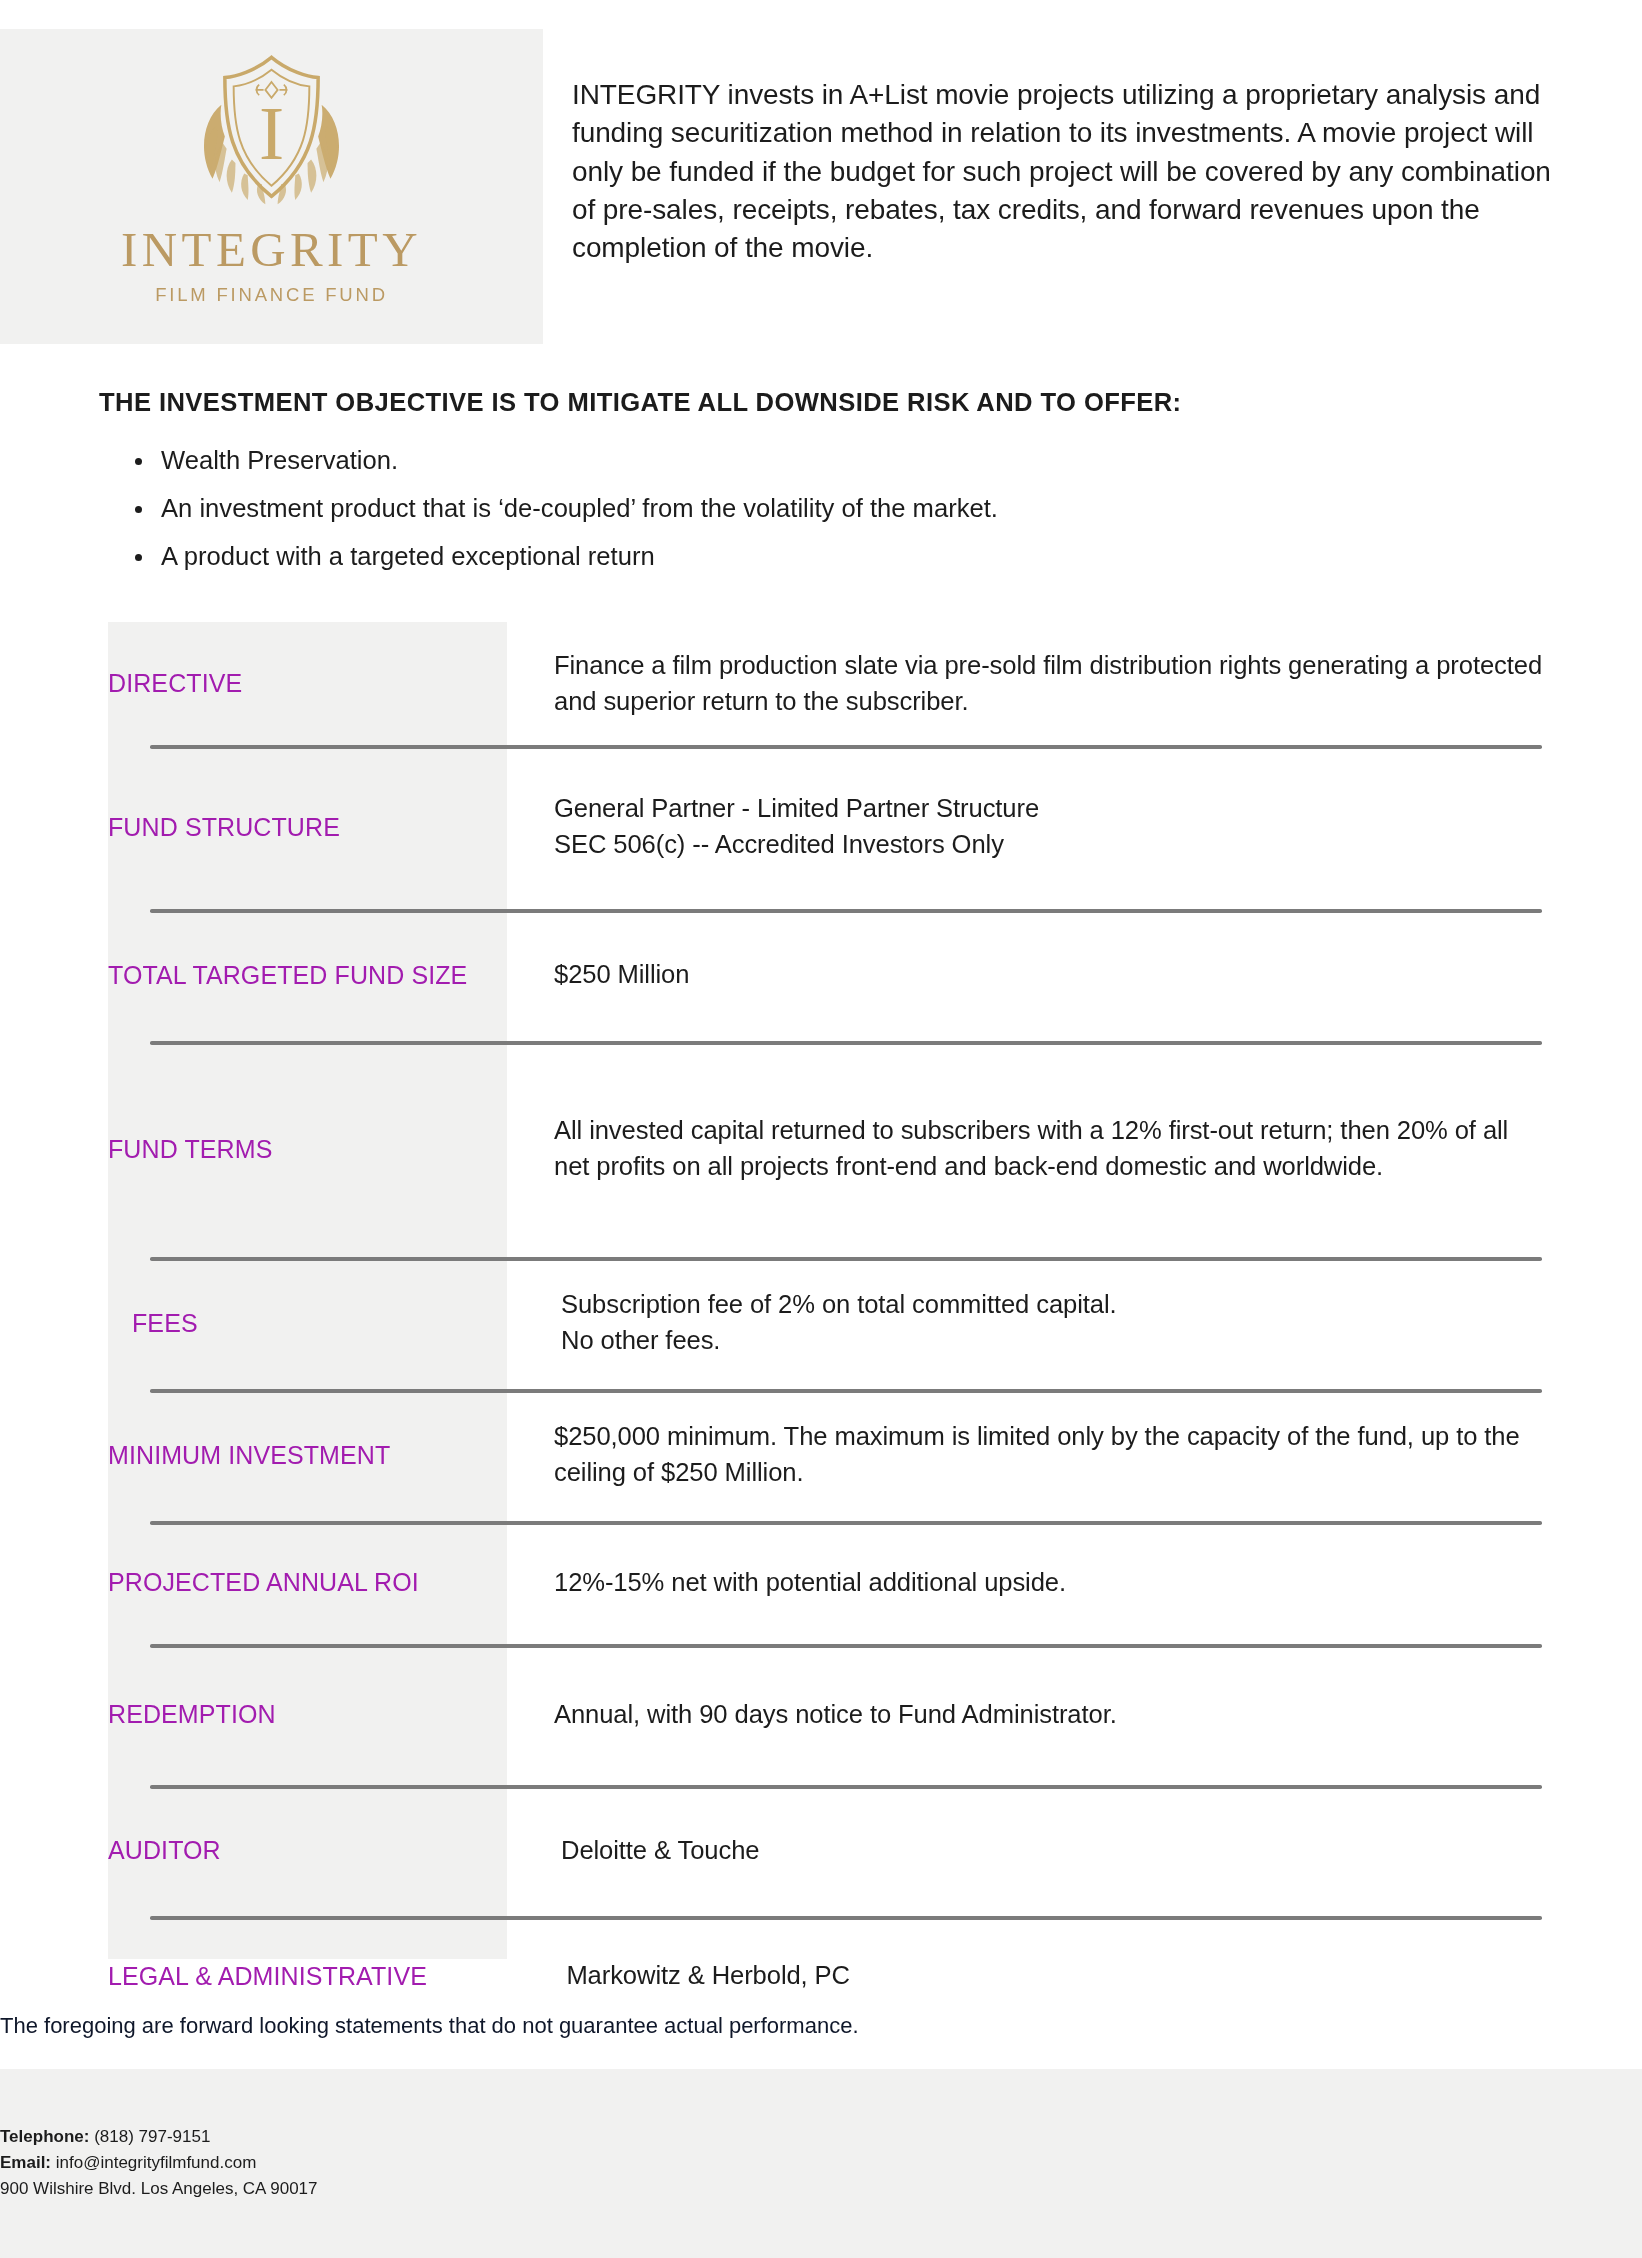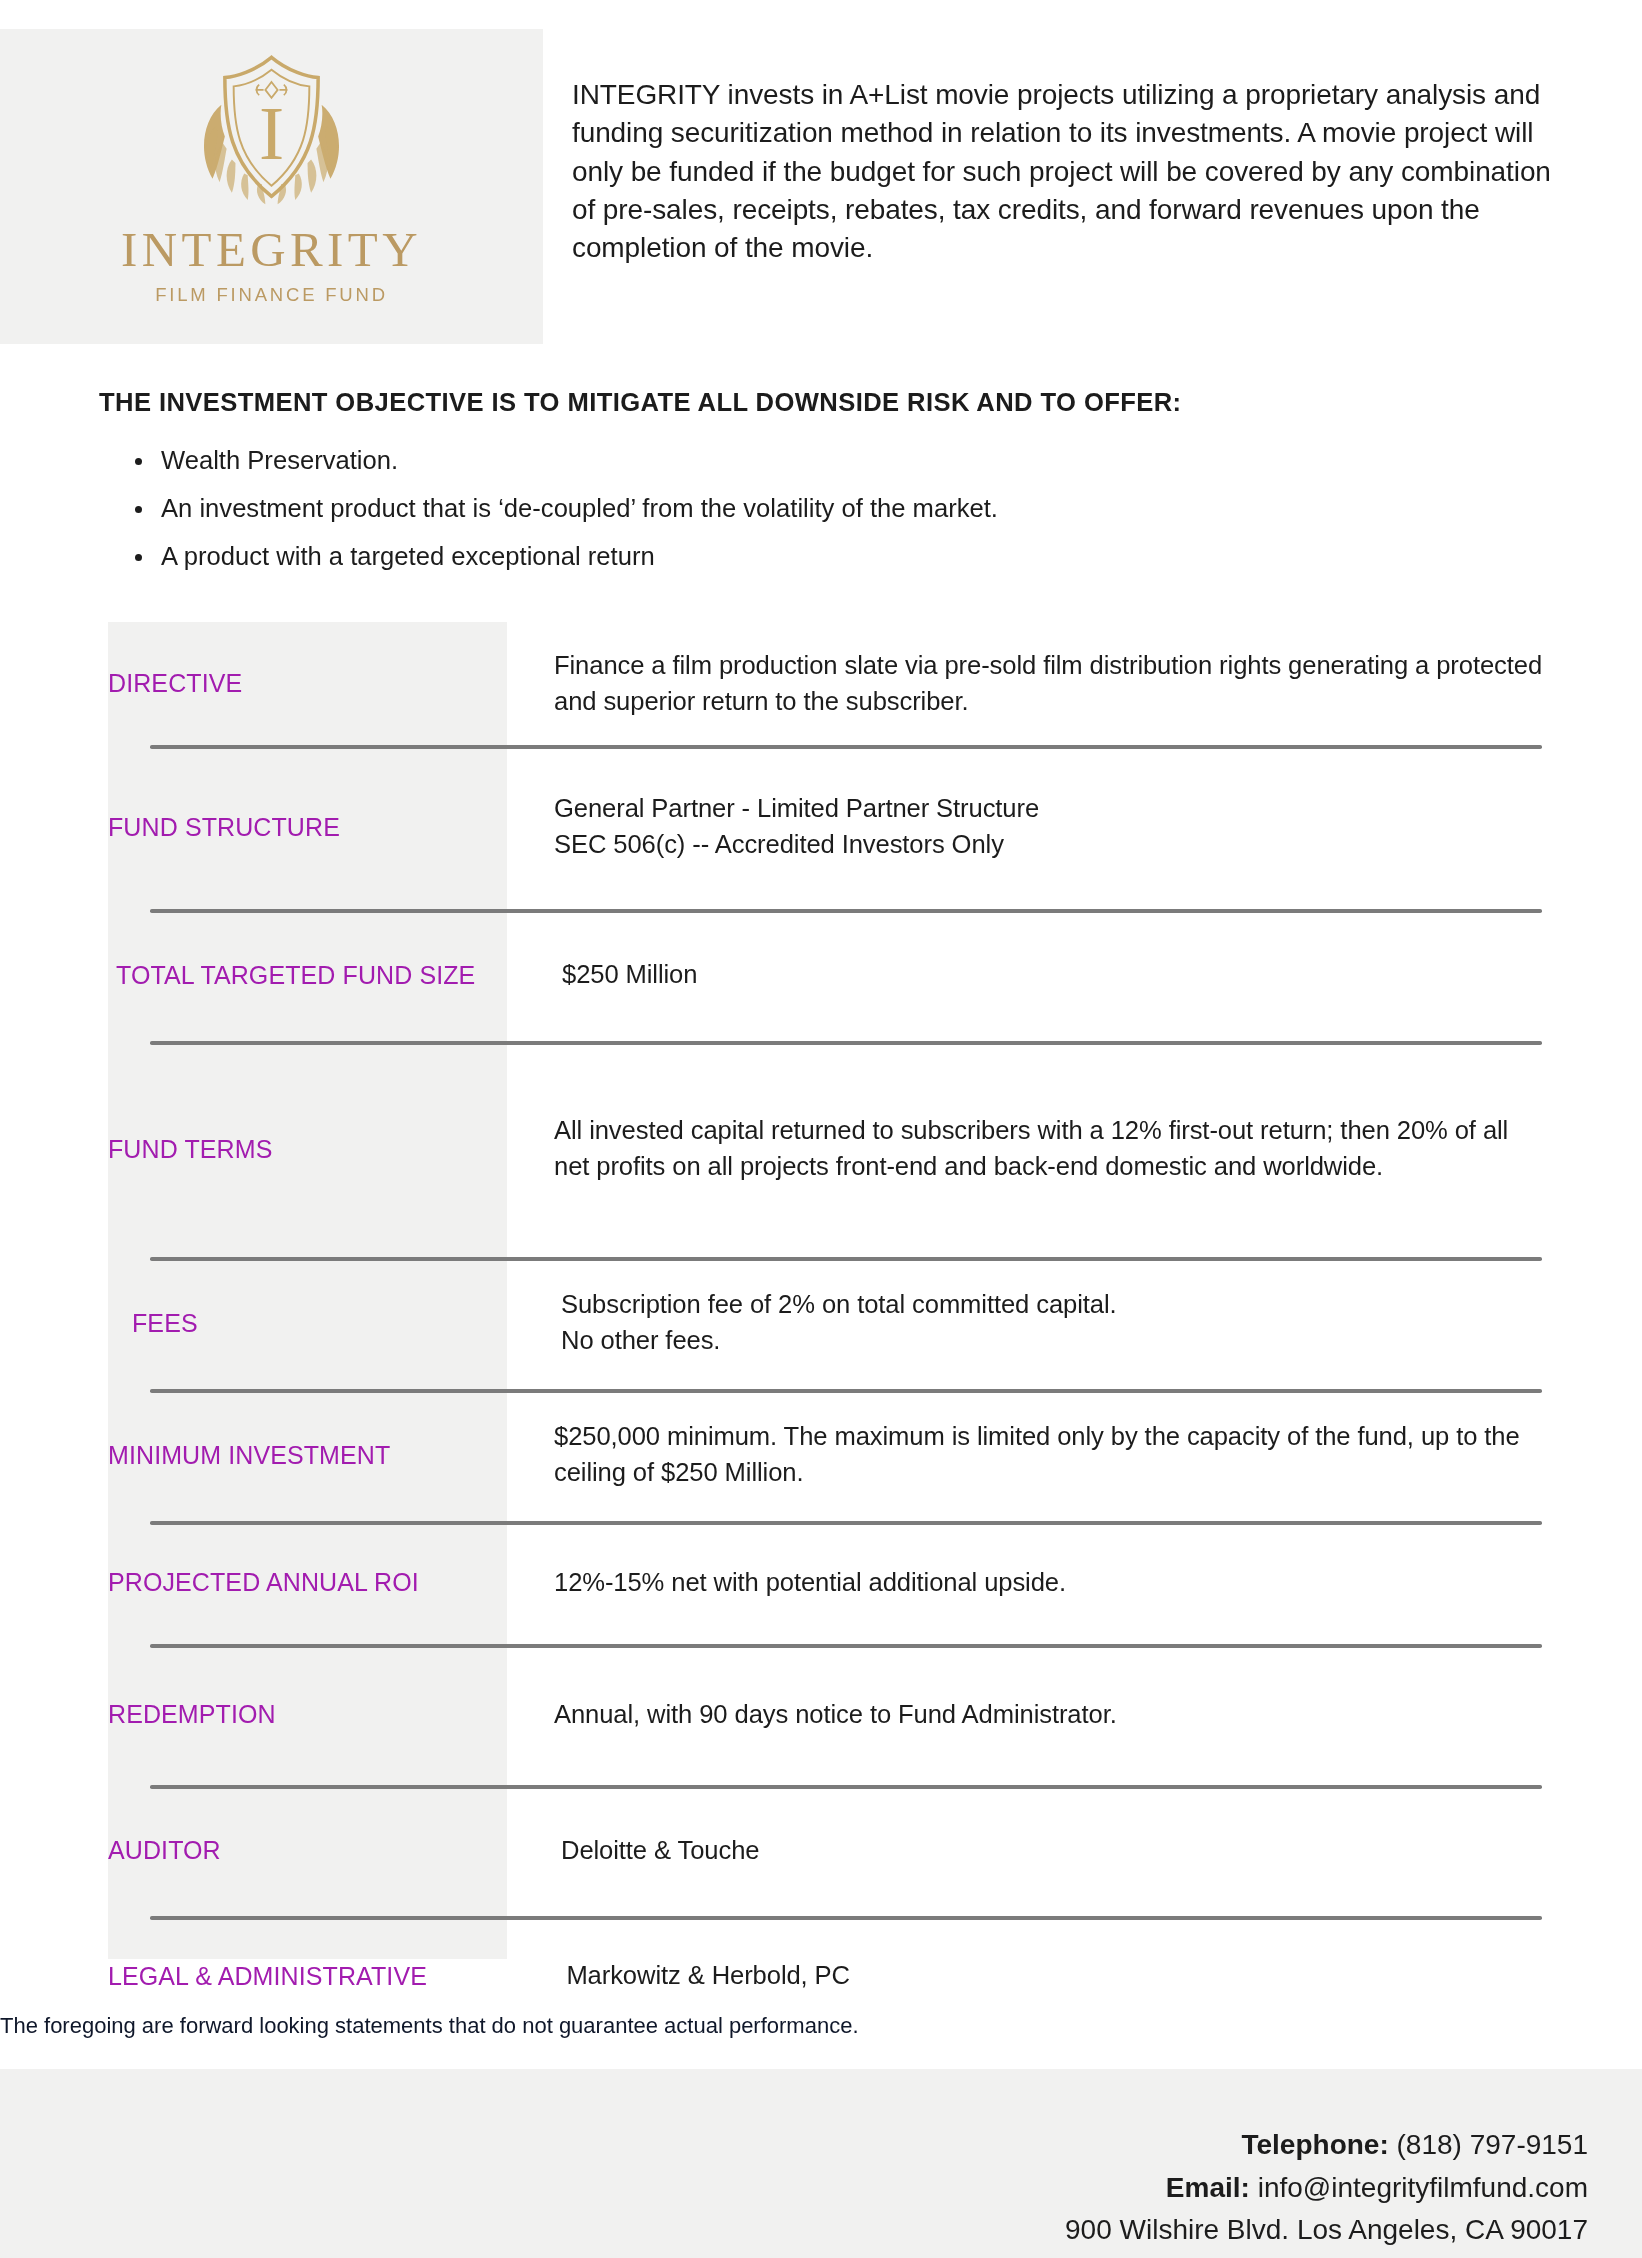--- a/index.html
+++ b/index.html
@@ -198,22 +198,22 @@
     width: 1643px;
     height: 190px;
     background: #f1f1f0;
   }
 
   .footer-lines {
     position: absolute;
     left: 0;
     top: 55px;
     width: 1588px;
-    text-align: right;
-    font-size: 28px;
+    text-align: left;
+    font-size: 17px;
     line-height: 1.52;
     color: #1c1c1c;
     font-weight: 300;
   }
 
   .footer-lines .lbl { font-weight: 600; }
 </style>
 </head>
 <body>
 
@@ -276,21 +276,21 @@
         <div class="key" style="padding-left:0;text-align:left;padding-left:0;margin-left:0;">DIRECTIVE</div>
         <div class="val">Finance a film production slate via pre-sold film distribution rights generating a protected and superior return to the subscriber.</div>
       </div>
 
       <div class="srow" style="height:164px;">
         <div class="sep"></div>
         <div class="key">FUND STRUCTURE</div>
         <div class="val">General Partner - Limited Partner Structure<br>SEC 506(c) -- Accredited Investors Only</div>
       </div>
 
-      <div class="srow" style="height:132px;padding-left:8px;">
+      <div class="srow" style="height:132px;">
         <div class="sep"></div>
         <div class="key">TOTAL TARGETED FUND SIZE</div>
         <div class="val">$250 Million</div>
       </div>
 
       <div class="srow" style="height:216px;">
         <div class="sep"></div>
         <div class="key">FUND TERMS</div>
         <div class="val">All invested capital returned to subscribers with a 12% first-out return; then 20% of all net profits on all projects front-end and back-end domestic and worldwide.</div>
       </div>

